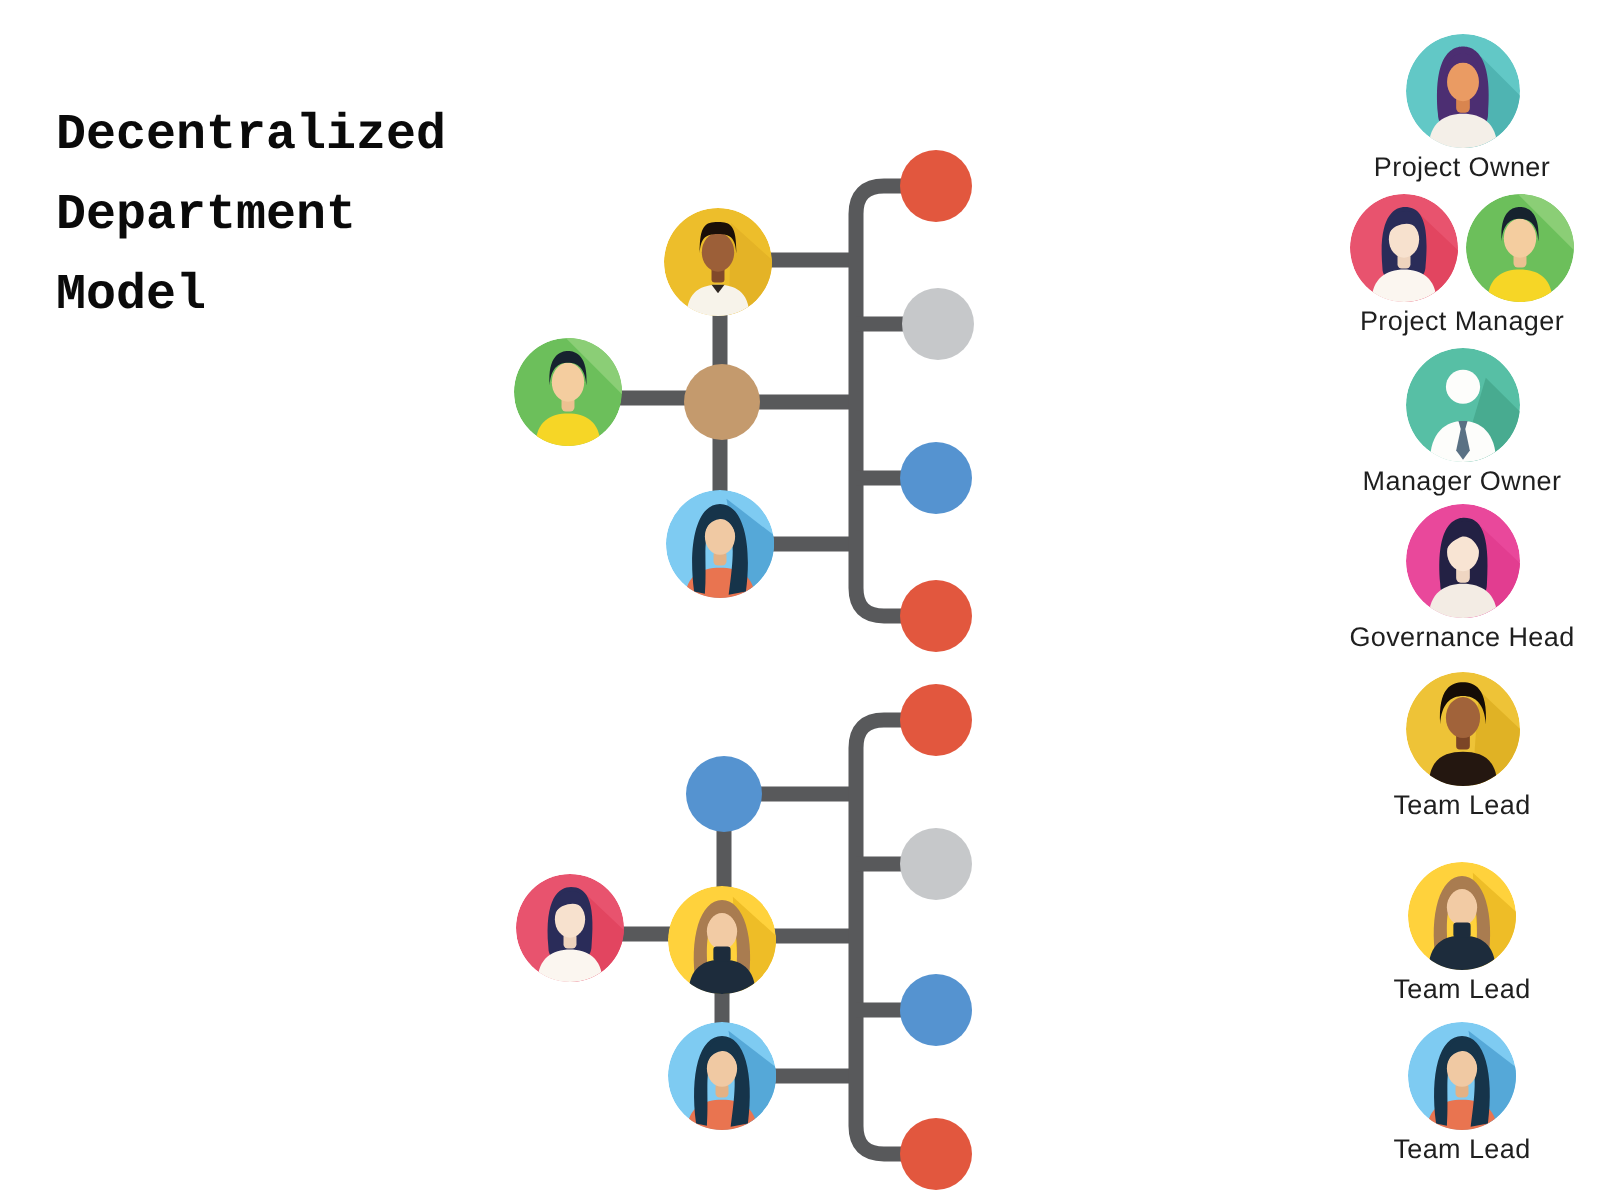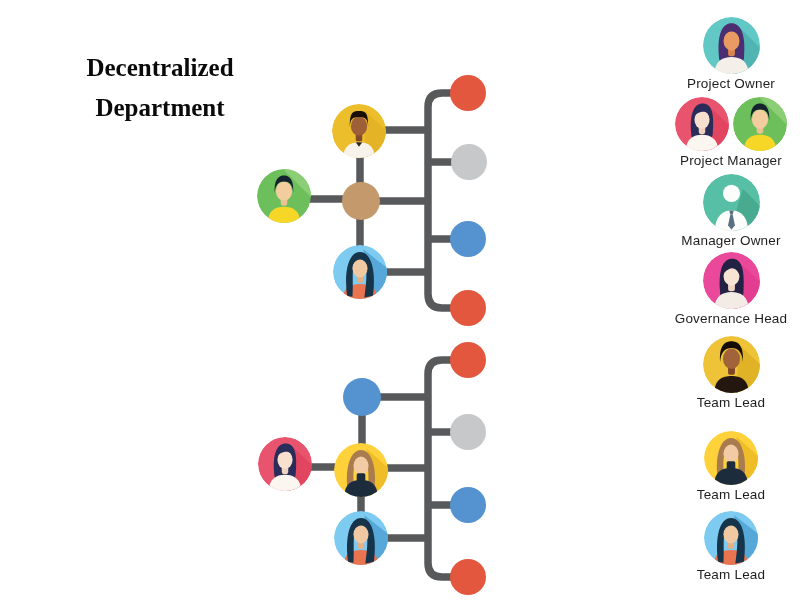--- a/index.html
+++ b/index.html
@@ -2,22 +2,22 @@
 <html><head>
 <meta charset="utf-8">
 <style>
   html,body{margin:0;padding:0;}
   body{
     width:800px;height:600px;position:relative;overflow:hidden;
     background:#ffffff;font-family:"Liberation Sans", sans-serif;
   }
   .title{
     position:absolute;left:28px;top:48px;width:264px;
-    font-family:Liberation Serif, serif;font-weight:700;
-    font-size:25px;line-height:40px;color:#0a0a0a;text-align:center;
+    font-family:Liberation Mono, monospace;font-weight:700;
+    font-size:25px;line-height:40px;color:#0a0a0a;
   }
   .diagram-svg{position:absolute;left:0;top:0;}
   .legend{position:absolute;left:651px;top:0;width:160px;height:600px;}
   .legend-item{position:absolute;width:160px;display:flex;flex-direction:column;align-items:center;}
   .avatar-row{display:flex;flex-direction:row;gap:4px;align-items:center;justify-content:center;}
   .av57{width:57px;height:57px;display:block;}
   .av54{width:54px;height:54px;display:block;}
   .legend-label{
     margin-top:2px;font-size:13.5px;color:#1f1f1f;letter-spacing:0.2px;
     font-family:"Liberation Sans", sans-serif;white-space:nowrap;
@@ -160,20 +160,21 @@
         <ellipse cx="50" cy="43" rx="14" ry="17" fill="#f0c9a3"></ellipse>
         <path d="M35,42 C35,20 44,16 51,16 C60,16 66,22 65,42 C61,29 54,26 49,27 C43,28 37,32 35,42 Z" fill="#16344a"></path>
       </g>
     </symbol>
   </defs>
 </svg>
 
 <div class="title">
   <div>Decentralized</div>
   <div>Department</div>
+  <div>Model</div>
 </div>
 
 <svg class="diagram-svg" width="800" height="600" viewBox="0 0 800 600">
 
   <g stroke="#58595b" stroke-width="7.5" fill="none">
     <path d="M305,199 L348,199"></path>
     <path d="M360,150 L360,188"></path>
     <path d="M360,214 L360,252"></path>
     <path d="M378,130 L428,130"></path>
     <path d="M374,201 L428,201"></path>

